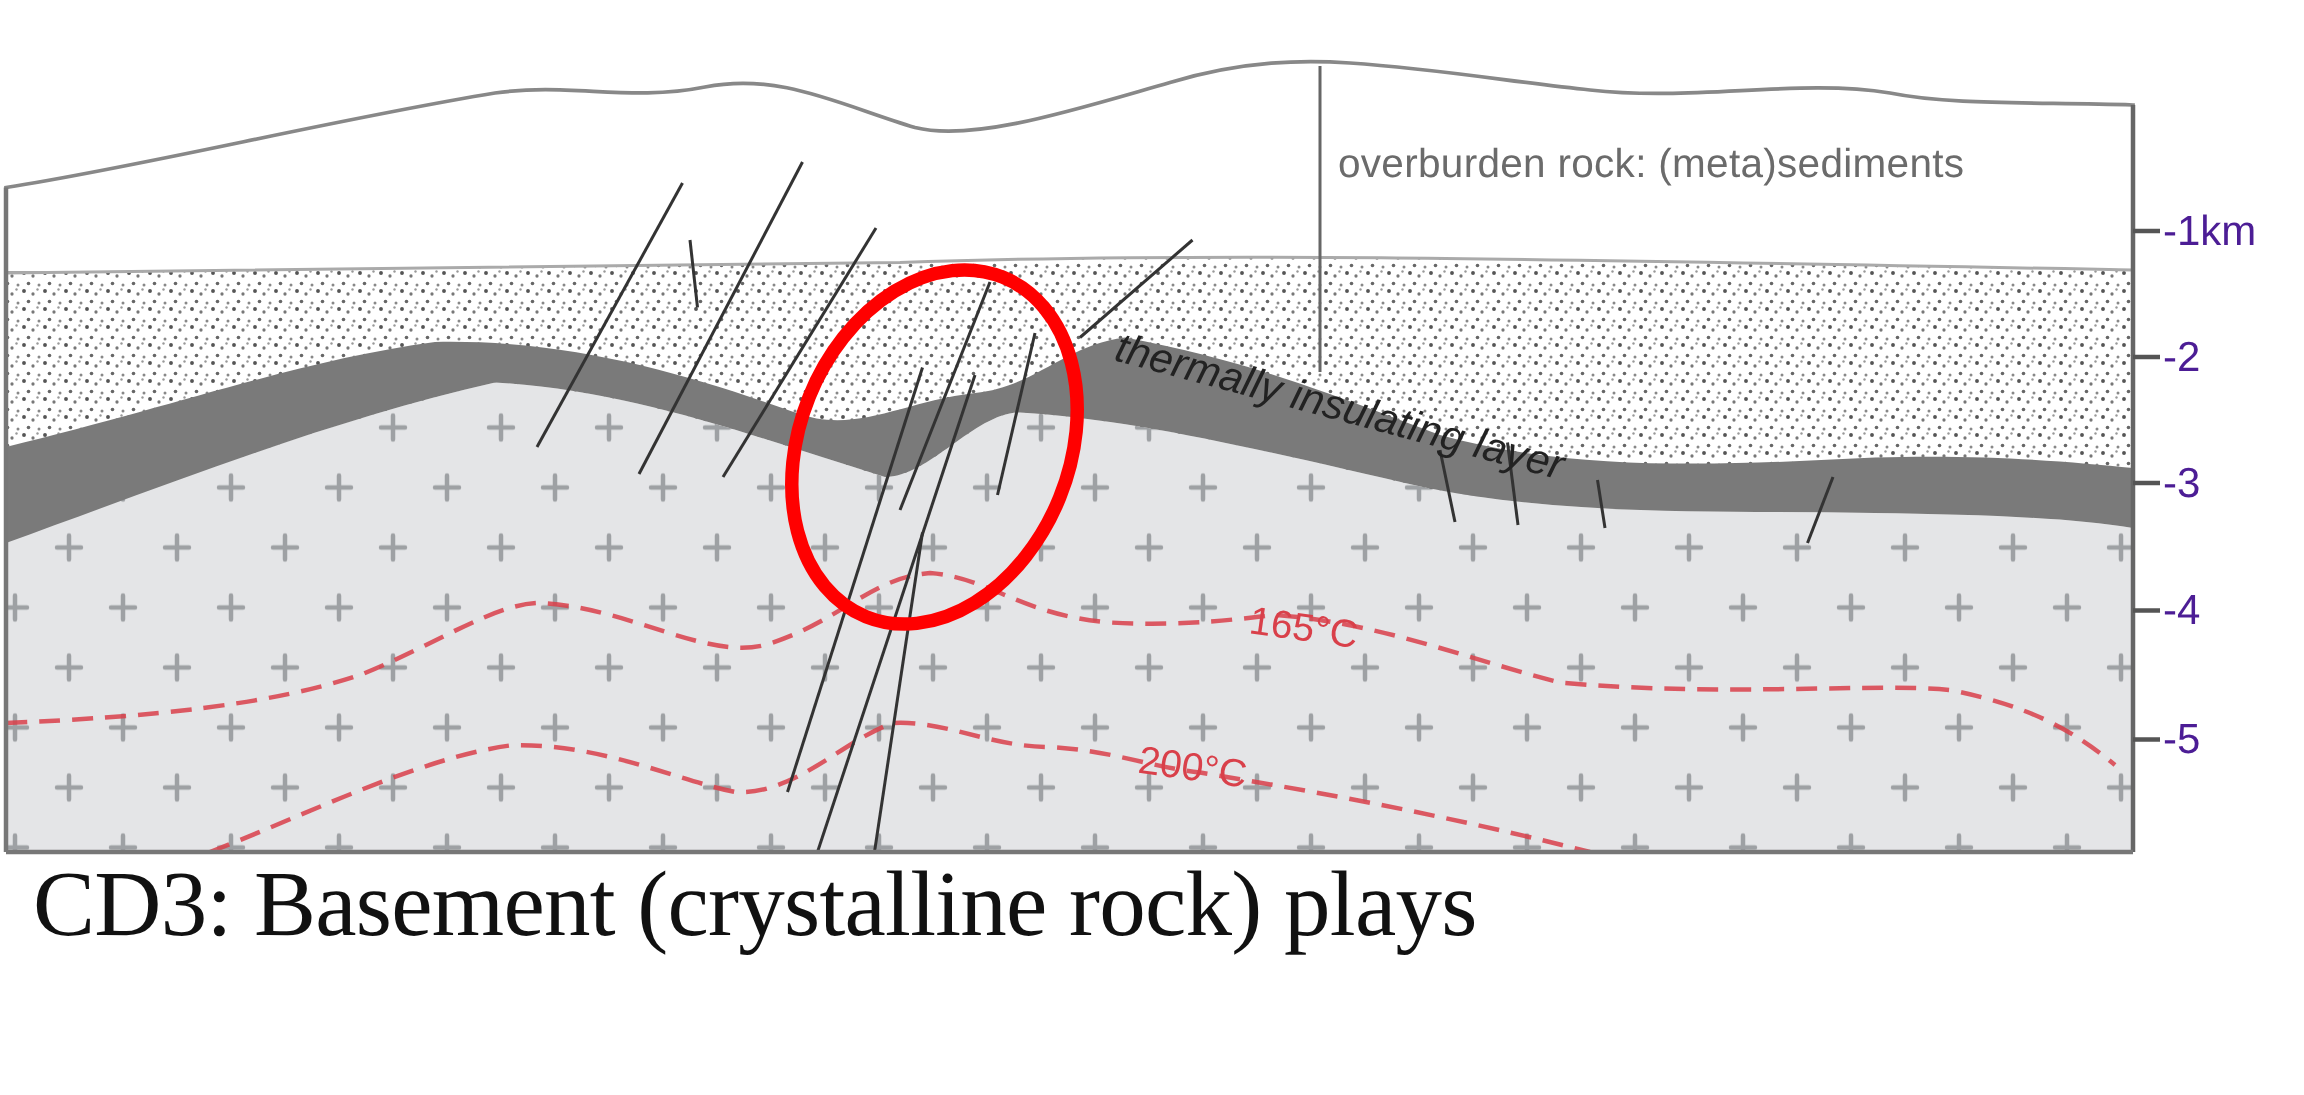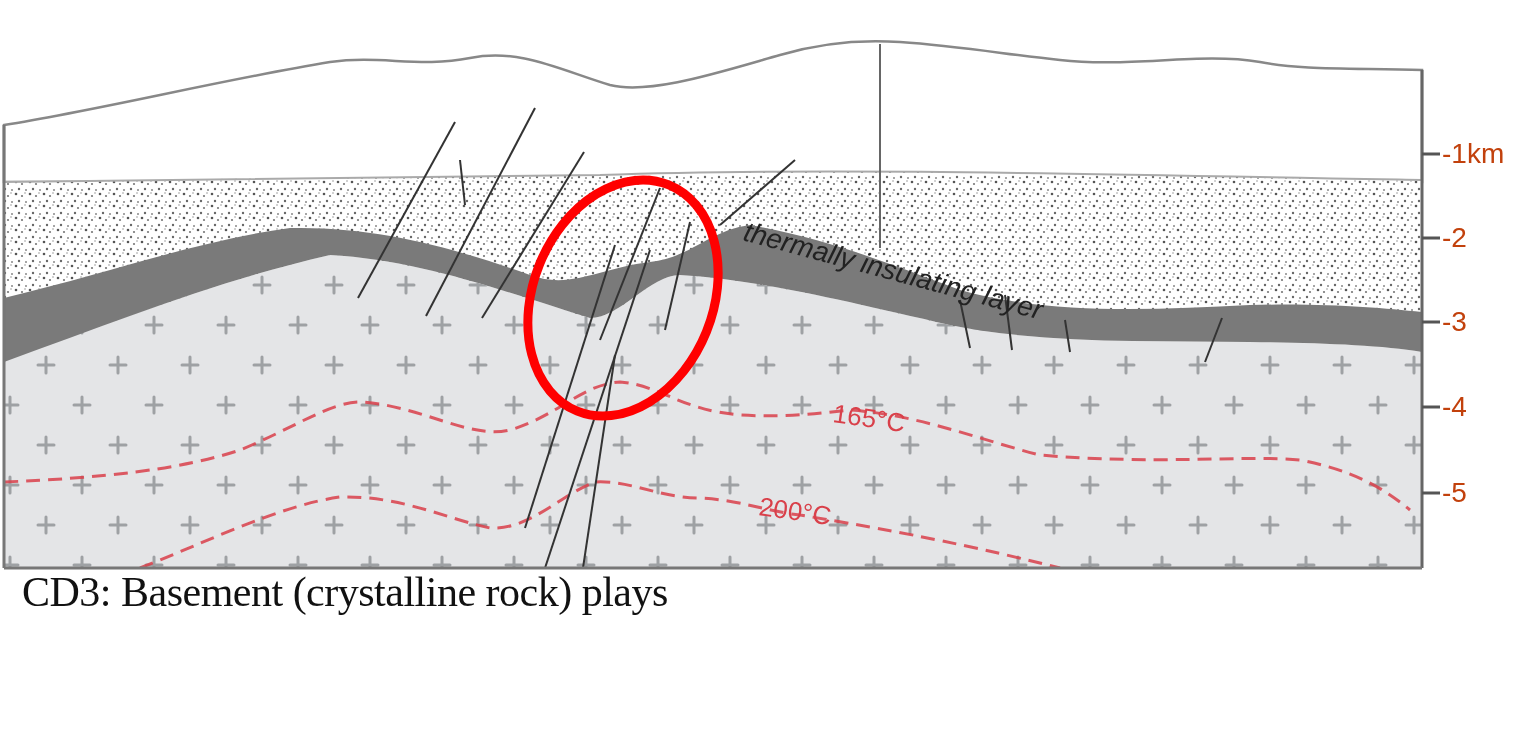--- a/index.html
+++ b/index.html
@@ -5,25 +5,25 @@
     html, body { margin: 0; padding: 0; background: #ffffff; }
     body { width: 1536px; height: 730px; position: relative; overflow: hidden; }
     #diagram { position: absolute; left: 0; top: 0; width: 1536px; height: 580px; }
     .overburden-label {
       position: absolute; left: 892px; top: 90px;
       font-family: "Liberation Sans", sans-serif; font-size: 27px; line-height: 38px;
       color: #6b6b6b; letter-spacing: 0.2px;
     }
     .depth-tick-label {
       position: absolute; font-family: "Liberation Sans", sans-serif;
-      font-size: 28px; color: #c2410c;
+      font-size: 28px; color: #4c1d95;
     }
     .caption {
       position: absolute; left: 22px; top: 568px;
-      font-family: "Liberation Serif", serif; font-size: 42px; color: #111111;
+      font-family: "Liberation Serif", serif; font-size: 62px; color: #111111;
       letter-spacing: -0.5px; white-space: nowrap;
     }
   </style>
 </head>
 <body>
 
 <div id="diagram">
   <svg width="1536" height="580" viewBox="0 0 1536 580" xmlns="http://www.w3.org/2000/svg">
     <defs>
       <pattern id="sandDots" width="14" height="12" patternUnits="userSpaceOnUse">
@@ -99,20 +99,21 @@
       <line x1="1422" y1="238" x2="1440" y2="238"></line>
       <line x1="1422" y1="322" x2="1440" y2="322"></line>
       <line x1="1422" y1="407" x2="1440" y2="407"></line>
       <line x1="1422" y1="493" x2="1440" y2="493"></line>
     </g>
 
     <ellipse cx="623" cy="298" rx="90" ry="122" transform="rotate(22 623 298)" fill="none" stroke="#ff0000" stroke-width="9"></ellipse>
   </svg>
 
   <div class="overburden-label">
+    <div>overburden rock: (meta)sediments</div>
   </div>
 
   <div class="depth-tick-label" style="left:1442px; top:138px;">-1km</div>
   <div class="depth-tick-label" style="left:1442px; top:222px;">-2</div>
   <div class="depth-tick-label" style="left:1442px; top:306px;">-3</div>
   <div class="depth-tick-label" style="left:1442px; top:391px;">-4</div>
   <div class="depth-tick-label" style="left:1442px; top:477px;">-5</div>
 </div>
 
 <div class="caption">CD3: Basement (crystalline rock) plays</div>

